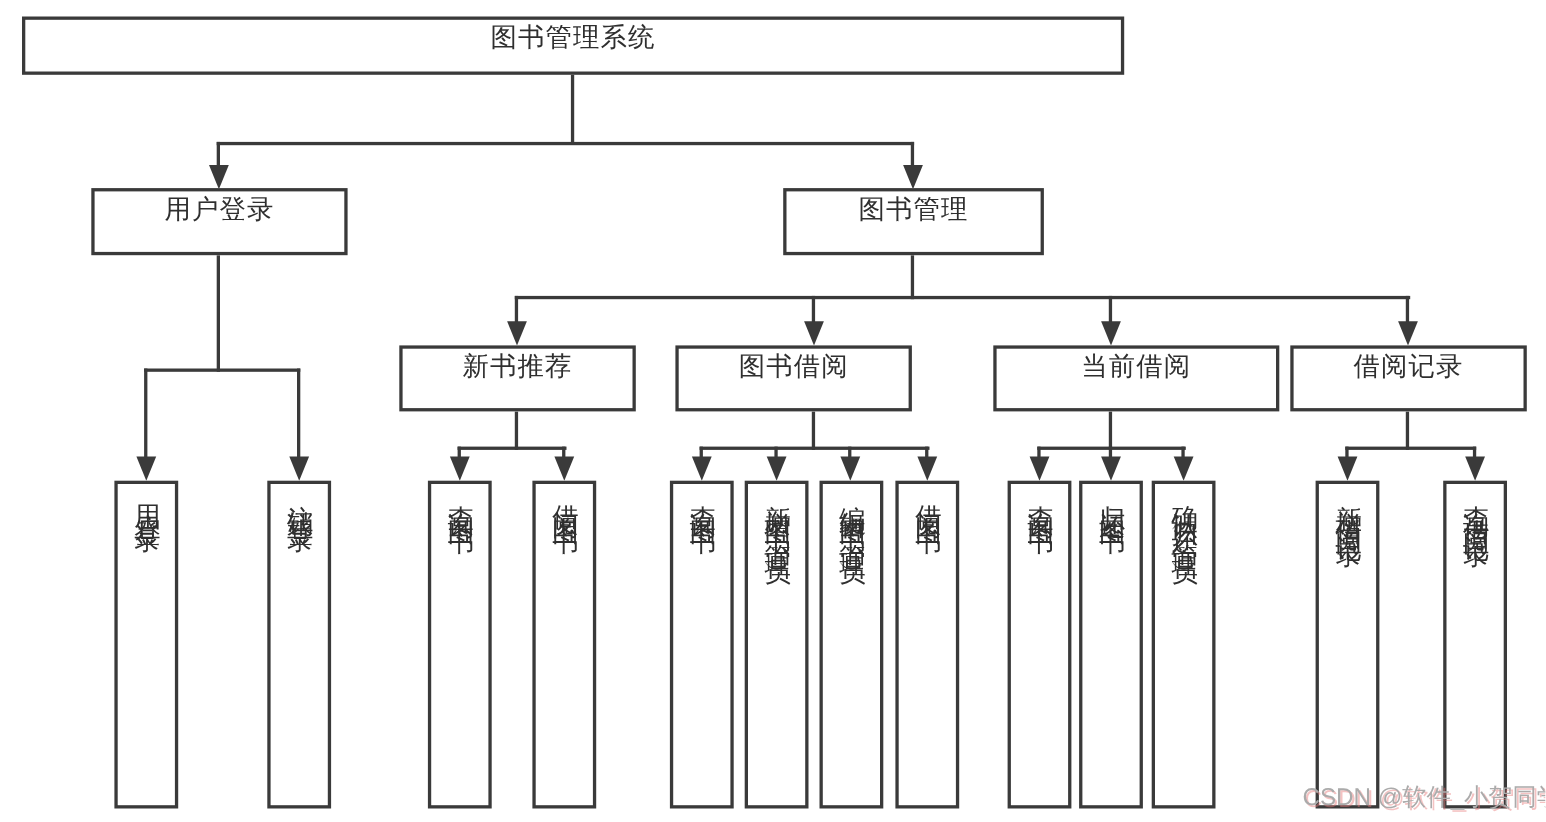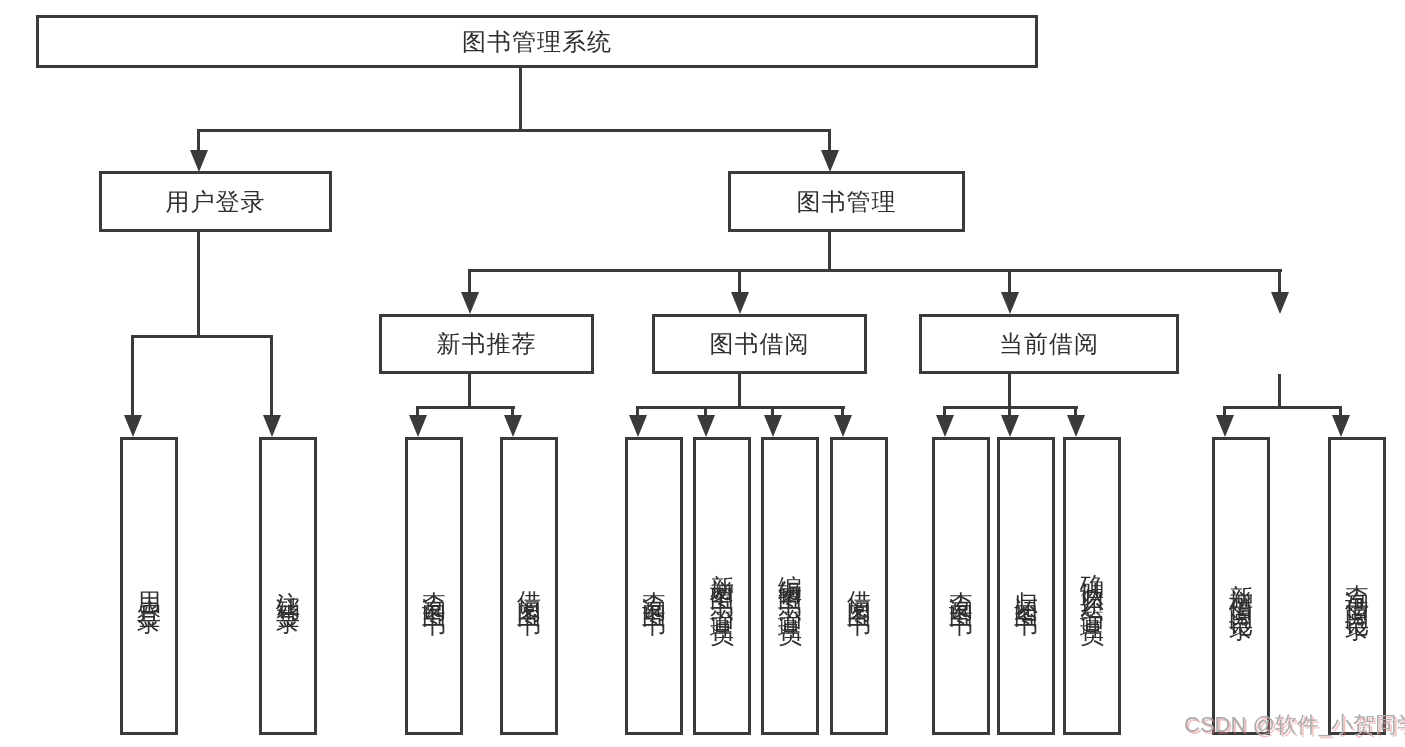--- a/index.html
+++ b/index.html
@@ -26,24 +26,22 @@
     border-right: 9px solid transparent;
     border-top: 22px solid #3a3a3a;
   }
   
   .box {
     position: absolute;
     box-sizing: border-box;
     border: 3px solid #3a3a3a;
     background: #ffffff;
     display: flex;
-    align-items: center;
     justify-content: center;
     color: #2f2f2f;
-    margin-left: 16px;
   }
   .box.h { font-size: 24px; letter-spacing: 1px; }
   .box.v .vtext {
     writing-mode: vertical-rl;
     text-orientation: mixed;
     font-size: 24px;
     letter-spacing: 7px;
     line-height: 1;
     color: #2f2f2f;
   }
@@ -129,25 +127,28 @@
   <div class="box h" style="left:83px; top:171px; width:233px; height:61px;">
     <span>用户登录</span>
   </div>
   <div class="box h" style="left:363px; top:314px; width:215px; height:60px;">
     <span>新书推荐</span>
   </div>
 
   <div class="box h" style="left:712px; top:171px; width:237px; height:61px;">
     <span>图书管理</span>
   </div>
-  <div class="box h" style="left:636px; top:314px; width:215px; height:60px;">
+  <div class="box h" style="left:614px; top:314px; width:215px; height:60px;">
     <span>图书借阅</span>
   </div>
   <div class="box h" style="left:903px; top:314px; width:260px; height:60px;">
     <span>当前借阅</span>
+  </div>
+  <div class="box h" style="left:1173px; top:314px; width:215px; height:60px;">
+    <span>借阅记录</span>
   </div>
 
   <div class="box v" style="left:104px; top:437px; width:58px; height:298px;">
     <span class="vtext">用户登录</span>
   </div>
   <div class="box v" style="left:243px; top:437px; width:58px; height:298px;">
     <span class="vtext">注销登录</span>
   </div>
 
   <div class="box v" style="left:389px; top:437px; width:58px; height:298px;">

